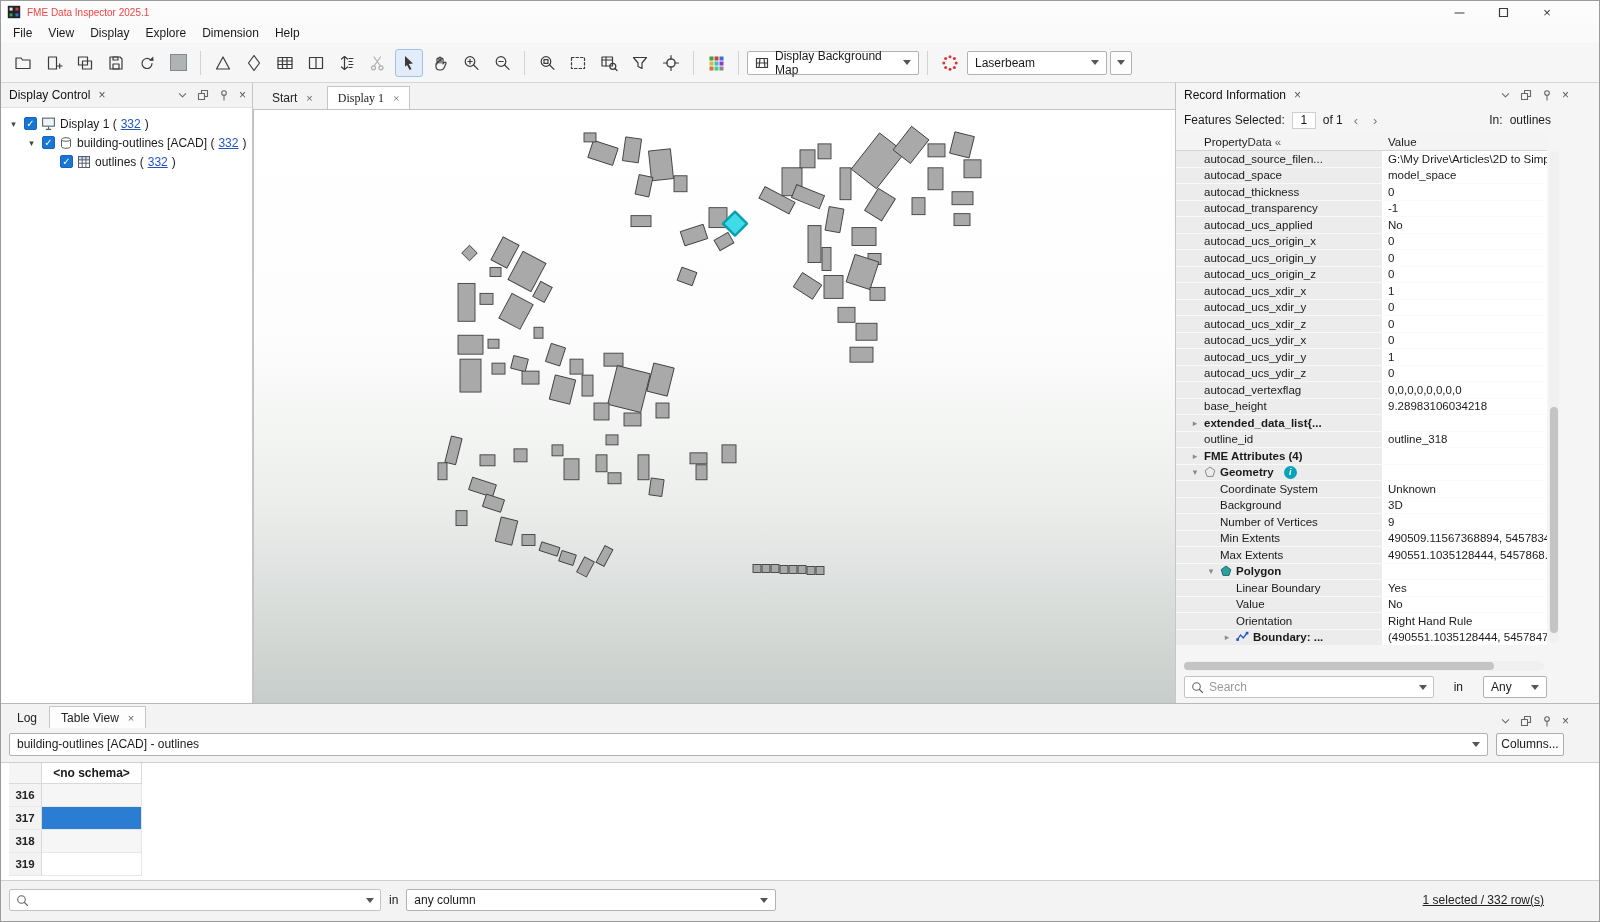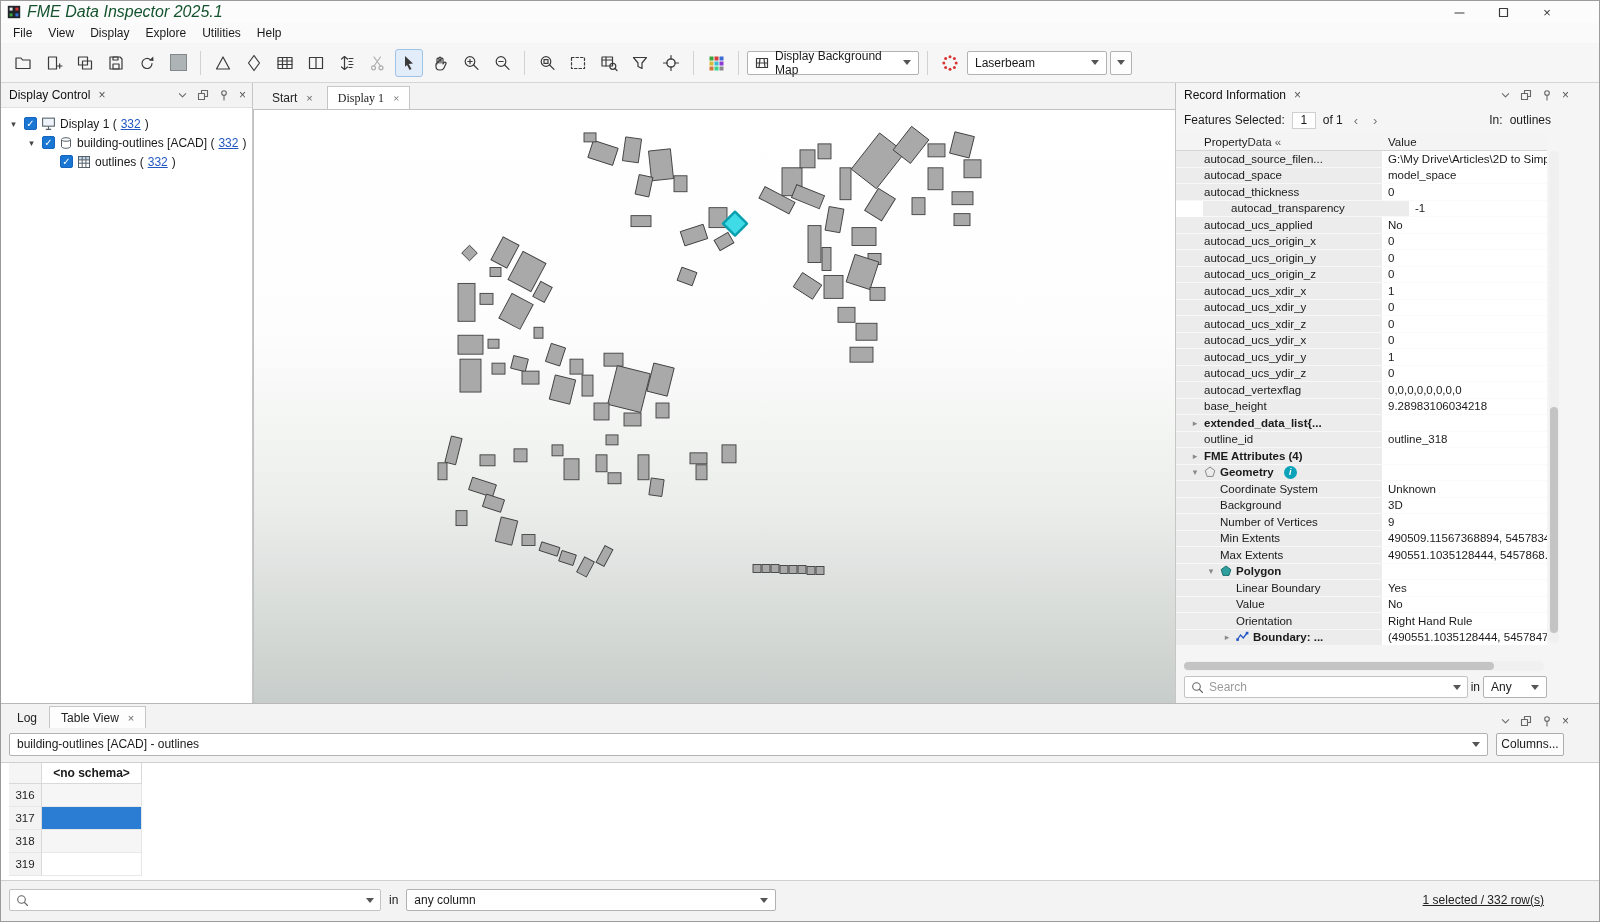--- a/index.html
+++ b/index.html
@@ -2,21 +2,21 @@
 <html><head>
 <meta charset="utf-8">
 <style>
   * { margin:0; padding:0; box-sizing:border-box; }
   html,body { background:#ffffff; }
   body { font-family:"Liberation Sans", sans-serif; font-size:12px; color:#1a1a1a; }
   .app { position:relative; width:1600px; height:922px; background:#f3f3f3; border:1px solid #9b9b9b; overflow:hidden; }
 
   
   .titlebar { height:22px; display:flex; align-items:center; background:#fcfcfc; padding-left:6px; gap:6px; }
-  .title-text { font-size:16px; color:#14532d;font-style:italic; }
+  .title-text { font-size:10px; color:#ef4444; }
   .win-controls { margin-left:auto; display:flex; height:100%; margin-right:30px; }
   .win-btn { width:44px; height:100%; display:flex; align-items:center; justify-content:center; color:#333; font-size:13px; }
 
   
   .menubar { height:20px; display:flex; align-items:center; background:#fafafa; padding-left:4px; }
   .menu-item { padding:0 8px; height:100%; display:flex; align-items:center; }
 
   
   .toolbar { height:40px; display:flex; align-items:center; padding:0 8px; background:#f6f6f6; border-bottom:1px solid #d6d6d6; gap:3px; }
   .tbtn { width:28px; height:28px; display:flex; align-items:center; justify-content:center; border:1px solid transparent; border-radius:3px; flex:0 0 auto; }
@@ -78,39 +78,39 @@
   .ri-name { width:206px; background:#ececec; display:flex; align-items:center; gap:4px; position:relative; border-bottom:1px solid #f8f8f8; white-space:nowrap; overflow:hidden; }
   .ri-val { flex:1; background:#fff; display:flex; align-items:center; padding-left:6px; border-bottom:1px solid #fafafa; white-space:nowrap; overflow:hidden; }
   .ri-chev { position:absolute; width:12px; text-align:center; color:#8a8a8a; font-size:9px; }
   .ri-label.b { font-weight:bold; }
   .ri-icon { display:flex; align-items:center; }
   .info-badge { width:13px; height:13px; margin-left:6px; border-radius:50%; background:#0aa2b8; color:#fff; font-size:9px; font-weight:bold; display:flex; align-items:center; justify-content:center; font-style:italic; }
   .hscroll { position:absolute; left:8px; right:55px; top:578px; height:10px; background:#f0f0f0; border-radius:5px; }
   .hthumb { position:absolute; left:0; top:1px; bottom:1px; width:86%; background:#c4c4c4; border-radius:4px; }
   .vscroll { position:absolute; right:40px; top:68px; bottom:62px; width:10px; background:#f0f0f0; border-radius:5px; }
   .vthumb { position:absolute; left:1px; right:1px; top:52%; height:46%; background:#c4c4c4; border-radius:4px; }
-  .ri-search { position:absolute; left:8px; right:52px; bottom:6px; height:24px; display:flex; align-items:center; gap:3px; }
+  .ri-search { position:absolute; left:8px; right:52px; bottom:6px; height:24px; display:flex; align-items:center; gap:20px; }
   .search-box { flex:1; height:22px; background:#fff; border:1px solid #c3c3c3; border-radius:2px; display:flex; align-items:center; padding:0 6px; gap:5px; }
   .placeholder { color:#9a9a9a; }
   .scope-combo { width:64px; height:22px; flex:0 0 auto; }
 
   
   .panel-bottom { position:absolute; left:0; right:0; bottom:0; height:218px; background:#f3f3f3; border-top:1px solid #b8b8b8; }
   .bp-tabs { height:24px; display:flex; align-items:flex-end; padding-left:4px; }
   .bp-tab { height:22px; display:flex; align-items:center; padding:0 11px; gap:9px; color:#222; border:1px solid transparent; border-bottom:none; }
   .bp-tab.active { background:#fdfdfd; border-color:#c6c6c6; }
   .bp-combo-row { height:32px; display:flex; align-items:center; padding:4px 35px 4px 8px; gap:8px; }
   .feature-combo { flex:1; height:23px; }
   .columns-btn { width:68px; height:23px; background:#fbfbfb; border:1px solid #adadad; border-radius:2px; display:flex; align-items:center; justify-content:center; font-size:12px; font-family:"Liberation Sans",sans-serif; }
   .bp-table { position:absolute; left:0; right:0; top:58px; bottom:40px; background:#fff; border-top:1px solid #cfcfcf; border-bottom:1px solid #cfcfcf; padding-left:8px; overflow:hidden; }
   .tv-header { display:flex; height:21px; }
   .tv-corner { width:33px; background:#f5f5f5; border-right:1px solid #d9d9d9; border-bottom:1px solid #d9d9d9; }
   .tv-colhead { width:100px; display:flex; align-items:center; justify-content:center; font-weight:bold; border-right:1px solid #d9d9d9; border-bottom:1px solid #d9d9d9; }
   .tv-row { display:flex; height:23px; }
-  .tv-num { width:33px; background:#f3f3f3; border-right:1px solid #d9d9d9; border-bottom:1px solid #e8e8e8; display:flex; align-items:center; justify-content:center; font-weight:normal; font-size:11.5px; color:#222; }
+  .tv-num { width:33px; background:#f3f3f3; border-right:1px solid #d9d9d9; border-bottom:1px solid #e8e8e8; display:flex; align-items:center; justify-content:center; font-weight:bold; font-size:11.5px; color:#222; }
   .tv-cell { width:100px; border-right:1px solid #e6e6e6; border-bottom:1px solid #e8e8e8; background:#fff; }
   .tv-row.stripe .tv-cell { background:#f6f6f6; }
   .tv-row.sel .tv-cell { background:#2b7cd3; }
   .bp-search { position:absolute; left:8px; right:8px; bottom:10px; height:22px; display:flex; align-items:center; gap:8px; }
   .bp-search .search-box { flex:0 0 auto; width:372px; }
   .col-combo { width:370px; height:22px; }
   .bp-status { margin-left:auto; margin-right:47px; color:#222;text-decoration:underline; }
 </style>
 </head>
 <body>
@@ -141,21 +141,21 @@
         </div>
       <div class="win-btn">×</div>
     </div>
   </div>
 
   <div class="menubar">
       <div class="menu-item">File</div>
       <div class="menu-item">View</div>
       <div class="menu-item">Display</div>
       <div class="menu-item">Explore</div>
-      <div class="menu-item">Utilities</div>
+      <div class="menu-item">Dimension</div>
       <div class="menu-item">Help</div>
     </div>
 
   <div class="toolbar">
     <div class="tbtn svgi">
         <svg width="18" height="18" viewBox="0 0 18 18">
           <path d="M2 14.5V4h5l1.5 2H16v8.5z"></path>
         </svg>
       </div>
     <div class="tbtn svgi">
@@ -568,21 +568,21 @@
             </div>
             <div class="ri-val">model_space</div>
           </div>
           <div class="ri-row">
             <div class="ri-name" style="padding-left: 28px;">
               <span class="ri-label">autocad_thickness</span>
             </div>
             <div class="ri-val">0</div>
           </div>
           <div class="ri-row">
-            <div class="ri-name" style="padding-left: 28px; margin-left: 27px;">
+            <div class="ri-name" style="padding-left: 28px;">
               <span class="ri-label">autocad_transparency</span>
             </div>
             <div class="ri-val">-1</div>
           </div>
           <div class="ri-row">
             <div class="ri-name" style="padding-left: 28px;">
               <span class="ri-label">autocad_ucs_applied</span>
             </div>
             <div class="ri-val">No</div>
           </div>

